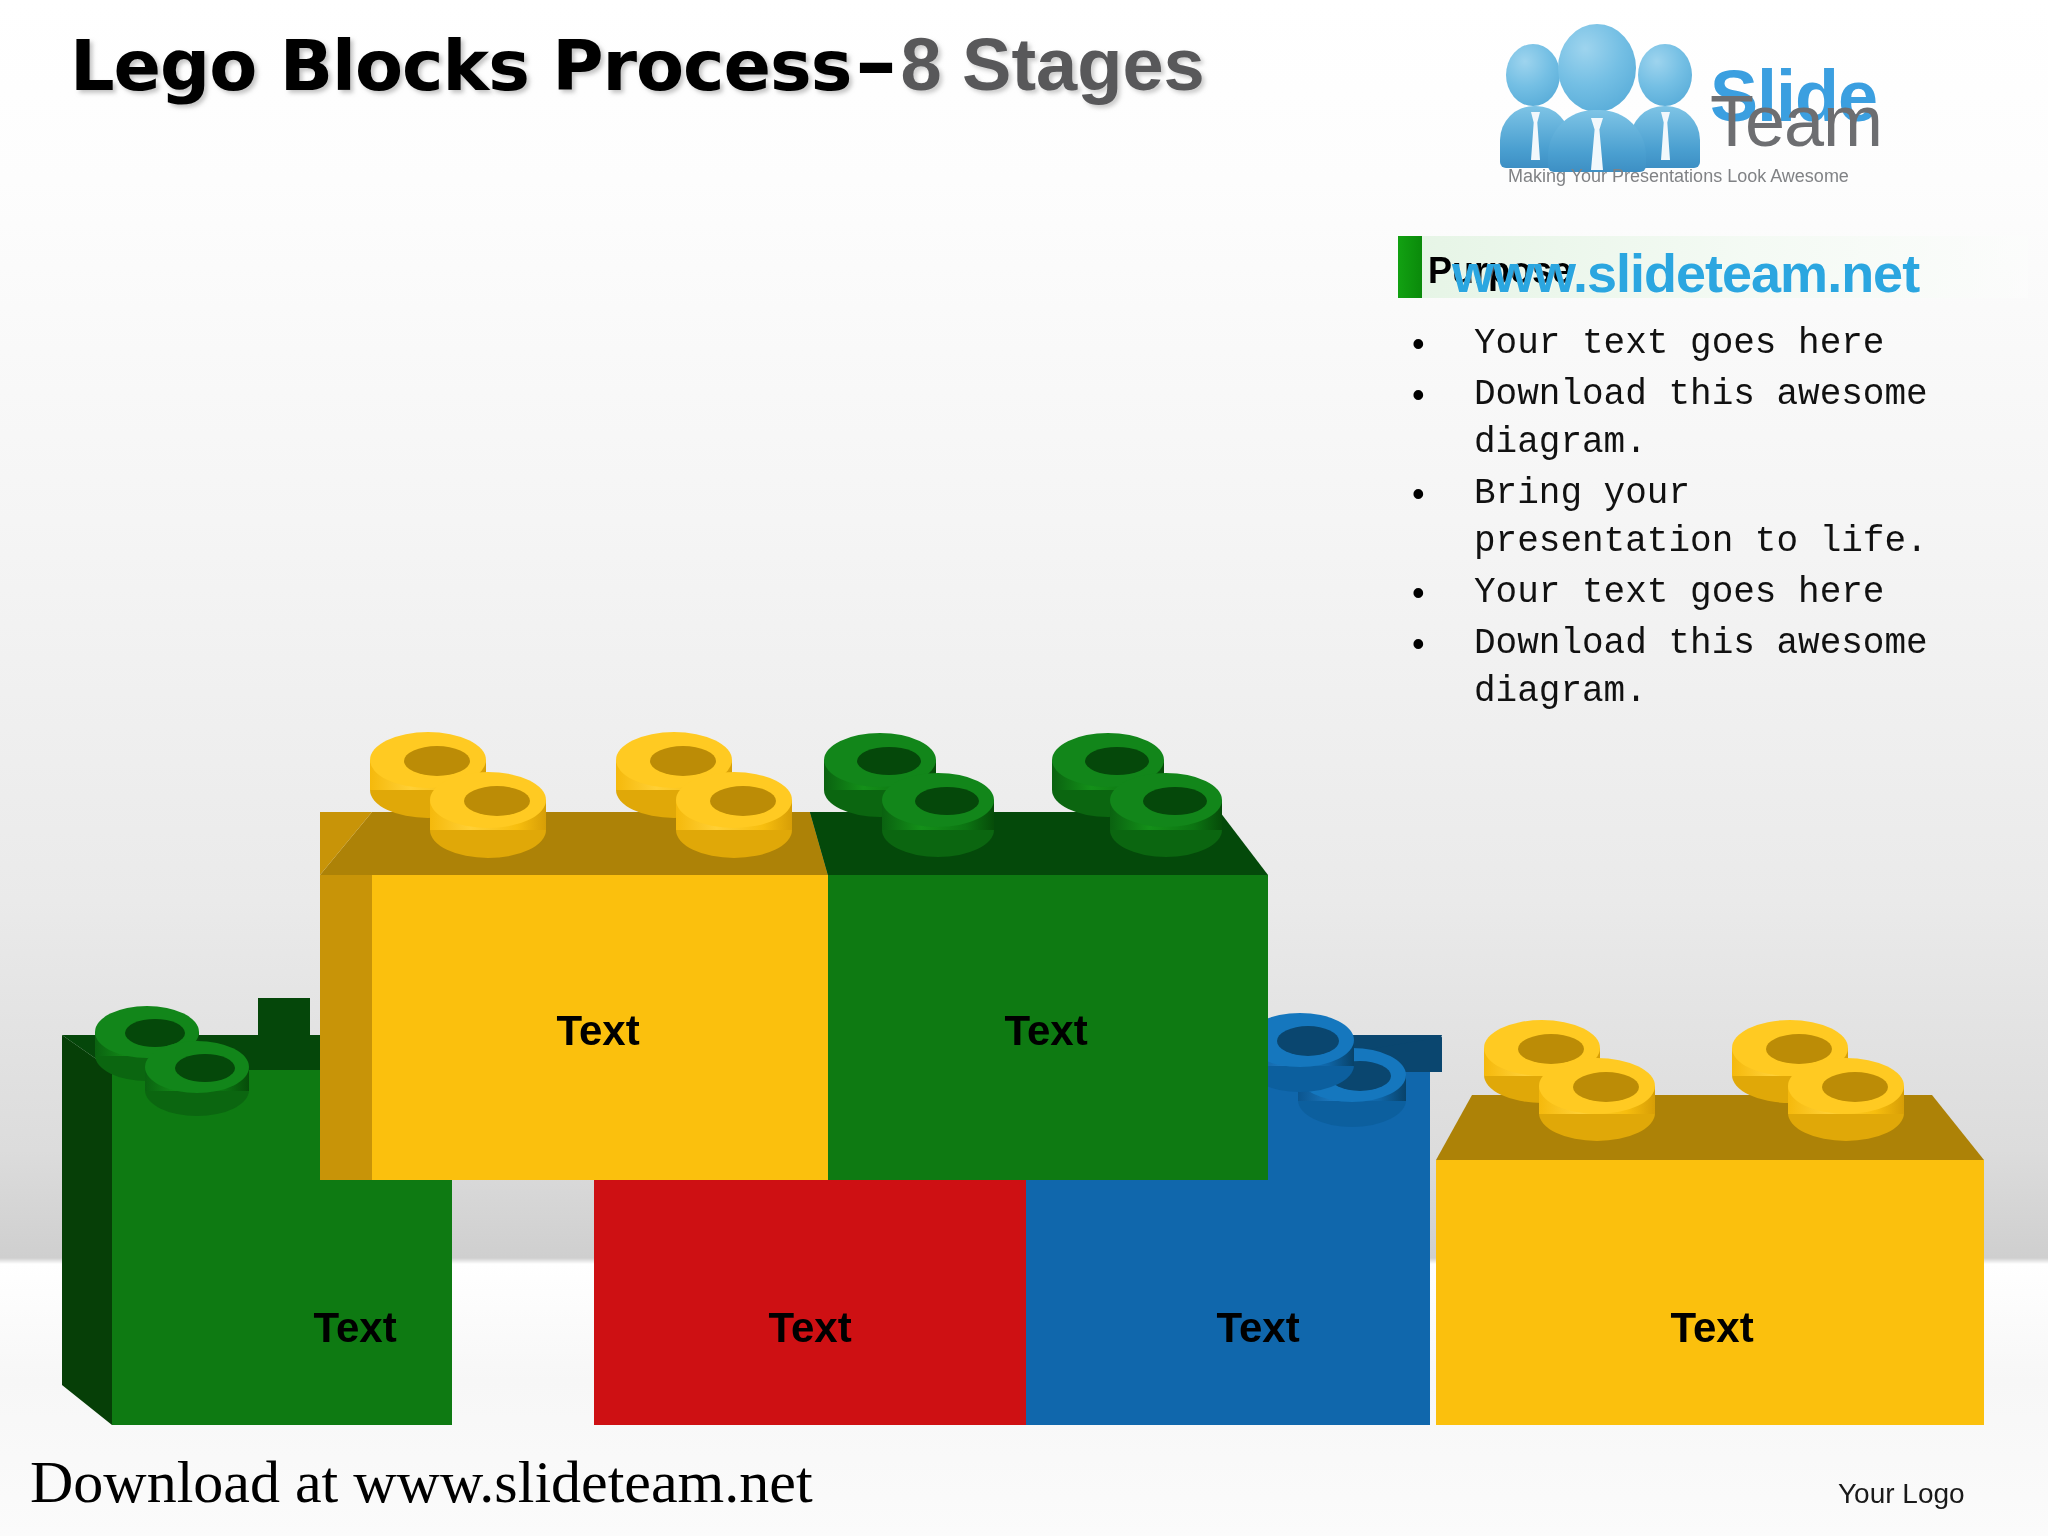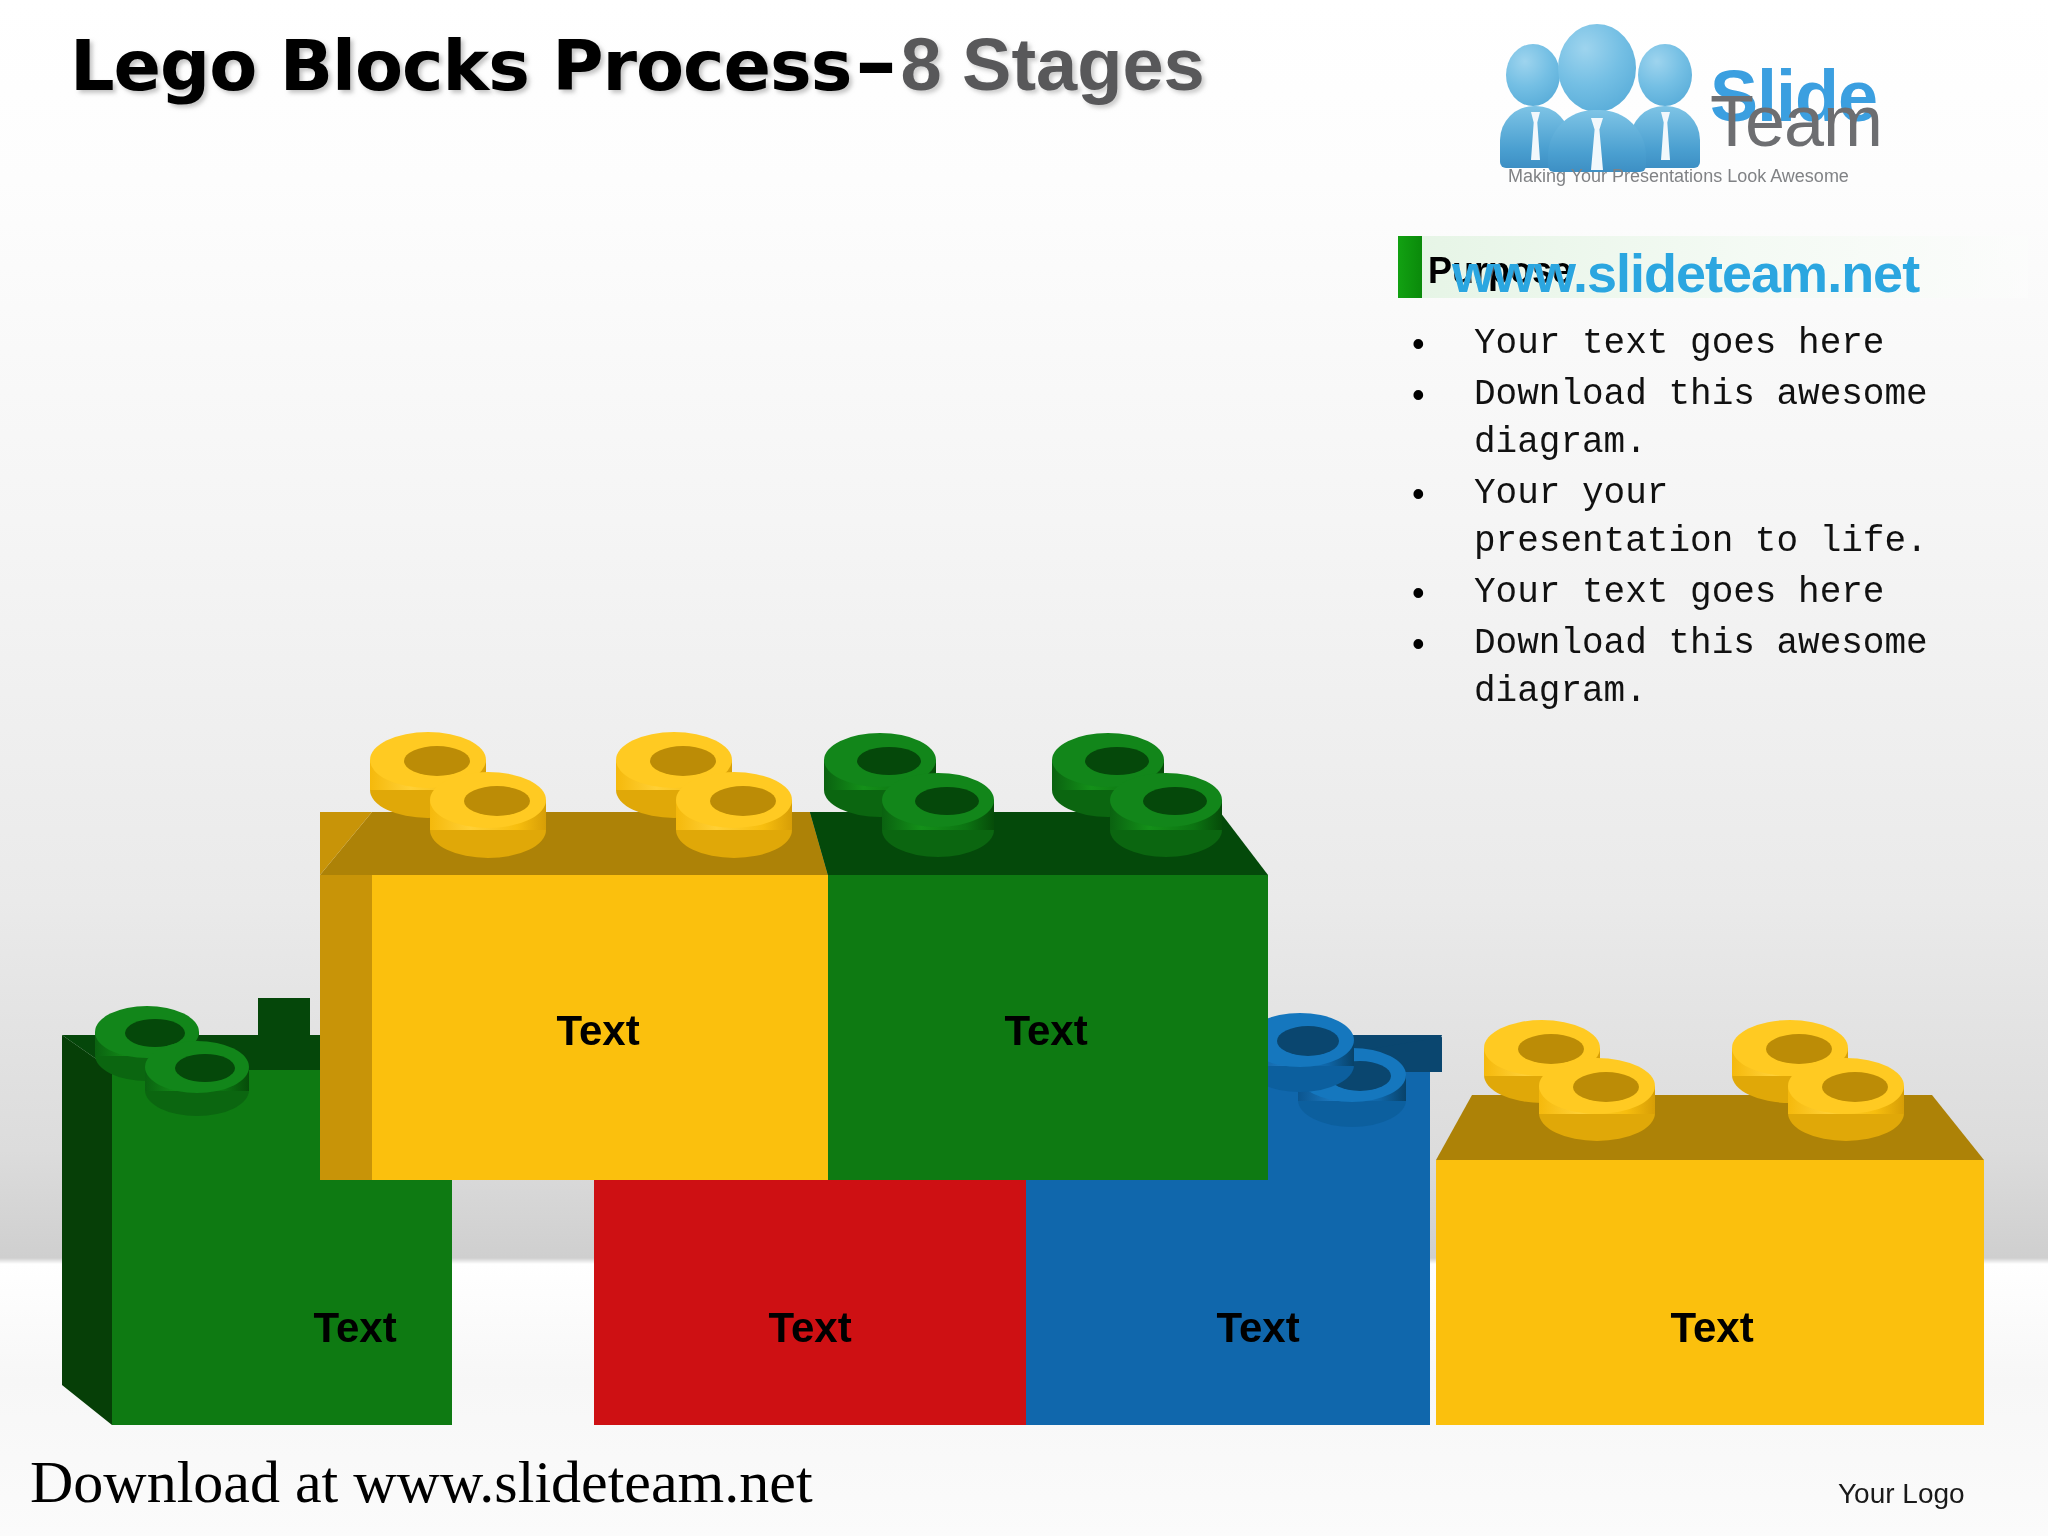--- a/index.html
+++ b/index.html
@@ -125,21 +125,21 @@
     <div class="bullet-row">
       <span class="bullet-dot">•</span>
       <span class="bullet-text">Your text goes here</span>
     </div>
     <div class="bullet-row">
       <span class="bullet-dot">•</span>
       <span class="bullet-text">Download this awesome diagram.</span>
     </div>
     <div class="bullet-row">
       <span class="bullet-dot">•</span>
-      <span class="bullet-text">Your your presentation to life.</span>
+      <span class="bullet-text">Bring your presentation to life.</span>
     </div>
     <div class="bullet-row">
       <span class="bullet-dot">•</span>
       <span class="bullet-text">Your text goes here</span>
     </div>
     <div class="bullet-row">
       <span class="bullet-dot">•</span>
       <span class="bullet-text">Download this awesome diagram.</span>
     </div>
   </div>

